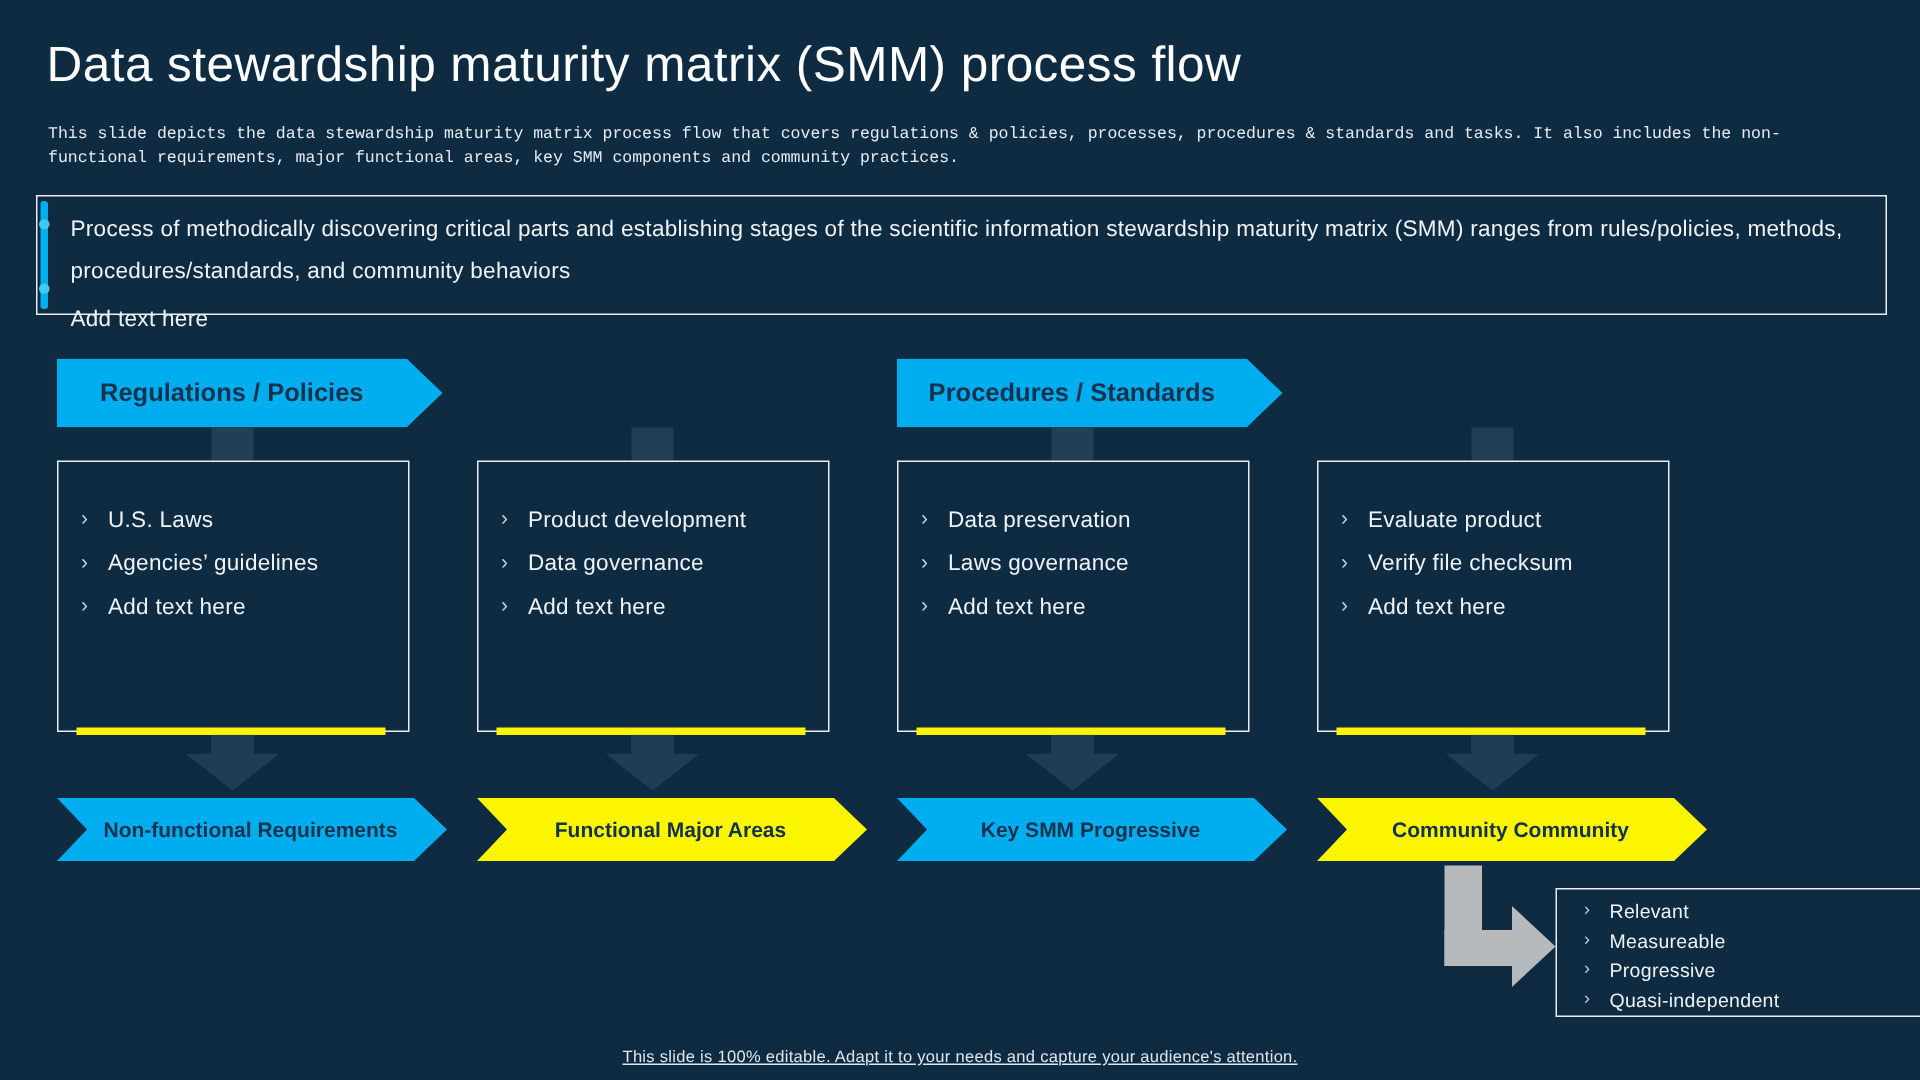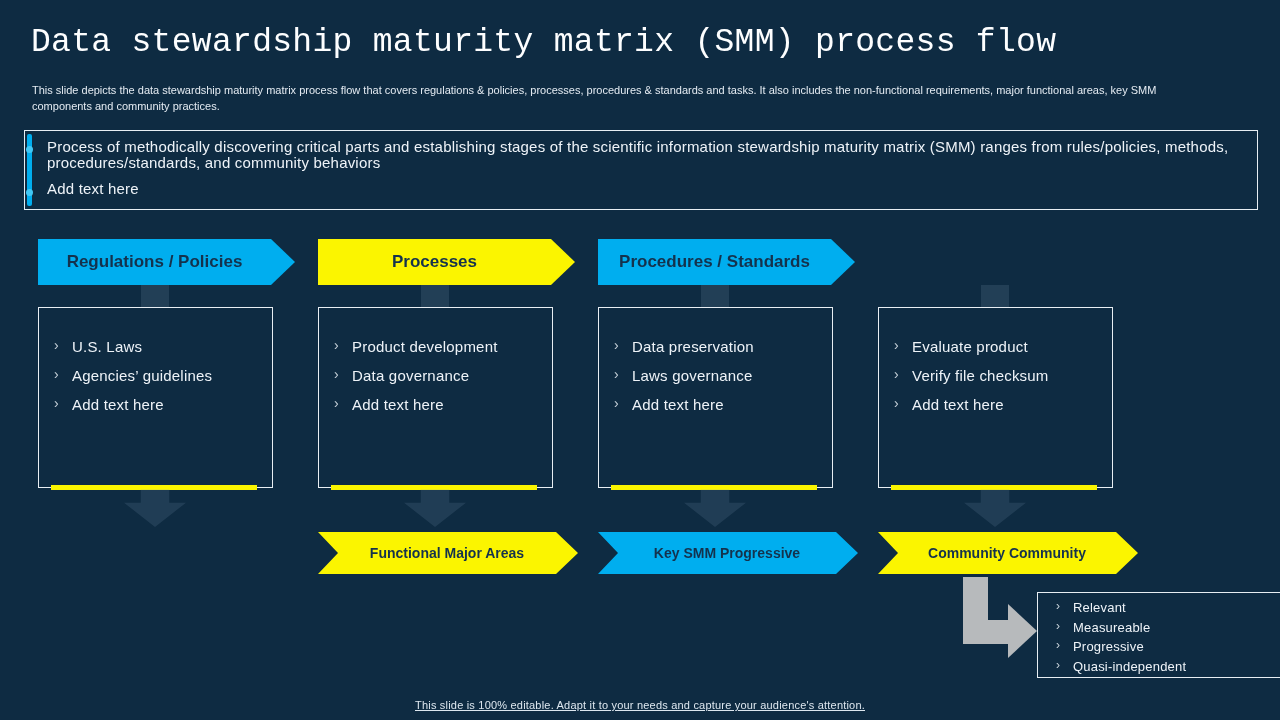--- a/index.html
+++ b/index.html
@@ -8,41 +8,41 @@
   }
   *{box-sizing:border-box; margin:0; padding:0;}
   html,body{width:1280px; height:720px;}
   body{
     position:relative; width:1280px; height:720px; overflow:hidden;
     background:var(--background);
     font-family:"Liberation Sans", sans-serif; color:var(--text);
   }
   .title{
     position:absolute; left:31px; top:24px; width:1200px;
-    font-size:33px; font-weight:400; color:#fdfeff; letter-spacing:.3px;font-family:Liberation Mono, monospace;
+    font-size:33px; font-weight:400; color:#fdfeff; letter-spacing:.3px;
   }
   .subtitle{
     position:absolute; left:32px; top:83px; width:1185px;
-    font-size:11px; line-height:1.45; color:#e4ebf2;
+    font-size:11px; line-height:1.45; color:#e4ebf2;font-family:Liberation Mono, monospace;
   }
   .intro-box{
     position:absolute; left:24px; top:130px; width:1234px; height:80px;
     border:1px solid var(--boxBorder);
   }
   .intro-accent{
     position:absolute; left:2px; top:3px; bottom:3px; width:5px;
     background:var(--blue); border-radius:2px;
   }
   .intro-dot{
     position:absolute; left:1px; width:7px; height:7px; border-radius:50%;
     background:#41c7f4;
   }
   .intro-dot.d1{top:15px;} .intro-dot.d2{top:58px;}
   .intro-text{position:absolute; left:22px; top:8px; right:14px;}
-  .intro-text .p1{font-size:15px; line-height:16px; letter-spacing:.2px;}
+  .intro-text .p1{font-size:15px; line-height:28px; letter-spacing:.2px;}
   .intro-text .p2{font-size:15px; margin-top:9px; letter-spacing:.2px;}
 
   .col{position:absolute; top:239px; width:262px; height:340px;}
   .col.c0{left:38px;padding-left:18px;} .col.c1{left:318px;} .col.c2{left:598px;} .col.c3{left:878px;}
 
   .banner-top{
     position:absolute; left:0; top:0; width:257px; height:46px;
     display:flex; align-items:center; justify-content:center;
     padding-right:24px; font-size:17px; font-weight:700; color:var(--arrowText);
     clip-path:polygon(0 0, calc(100% - 24px) 0, 100% 50%, calc(100% - 24px) 100%, 0 100%);
@@ -122,24 +122,24 @@
   <div class="stem"></div>
   <div class="card">
     <ul>
       <li>U.S. Laws</li>
       <li>Agencies’ guidelines</li>
       <li>Add text here</li>
     </ul>
     <span class="underline"></span>
   </div>
   <div class="down-arrow"></div>
+  <div class="banner-bottom fill-blue">Non-functional Requirements</div>
 </div>
 
 <div class="col c1">
-  <div class="banner-top fill-yellow">Processes</div>
   <div class="stem"></div>
   <div class="card">
     <ul>
       <li>Product development</li>
       <li>Data governance</li>
       <li>Add text here</li>
     </ul>
     <span class="underline"></span>
   </div>
   <div class="down-arrow"></div>

